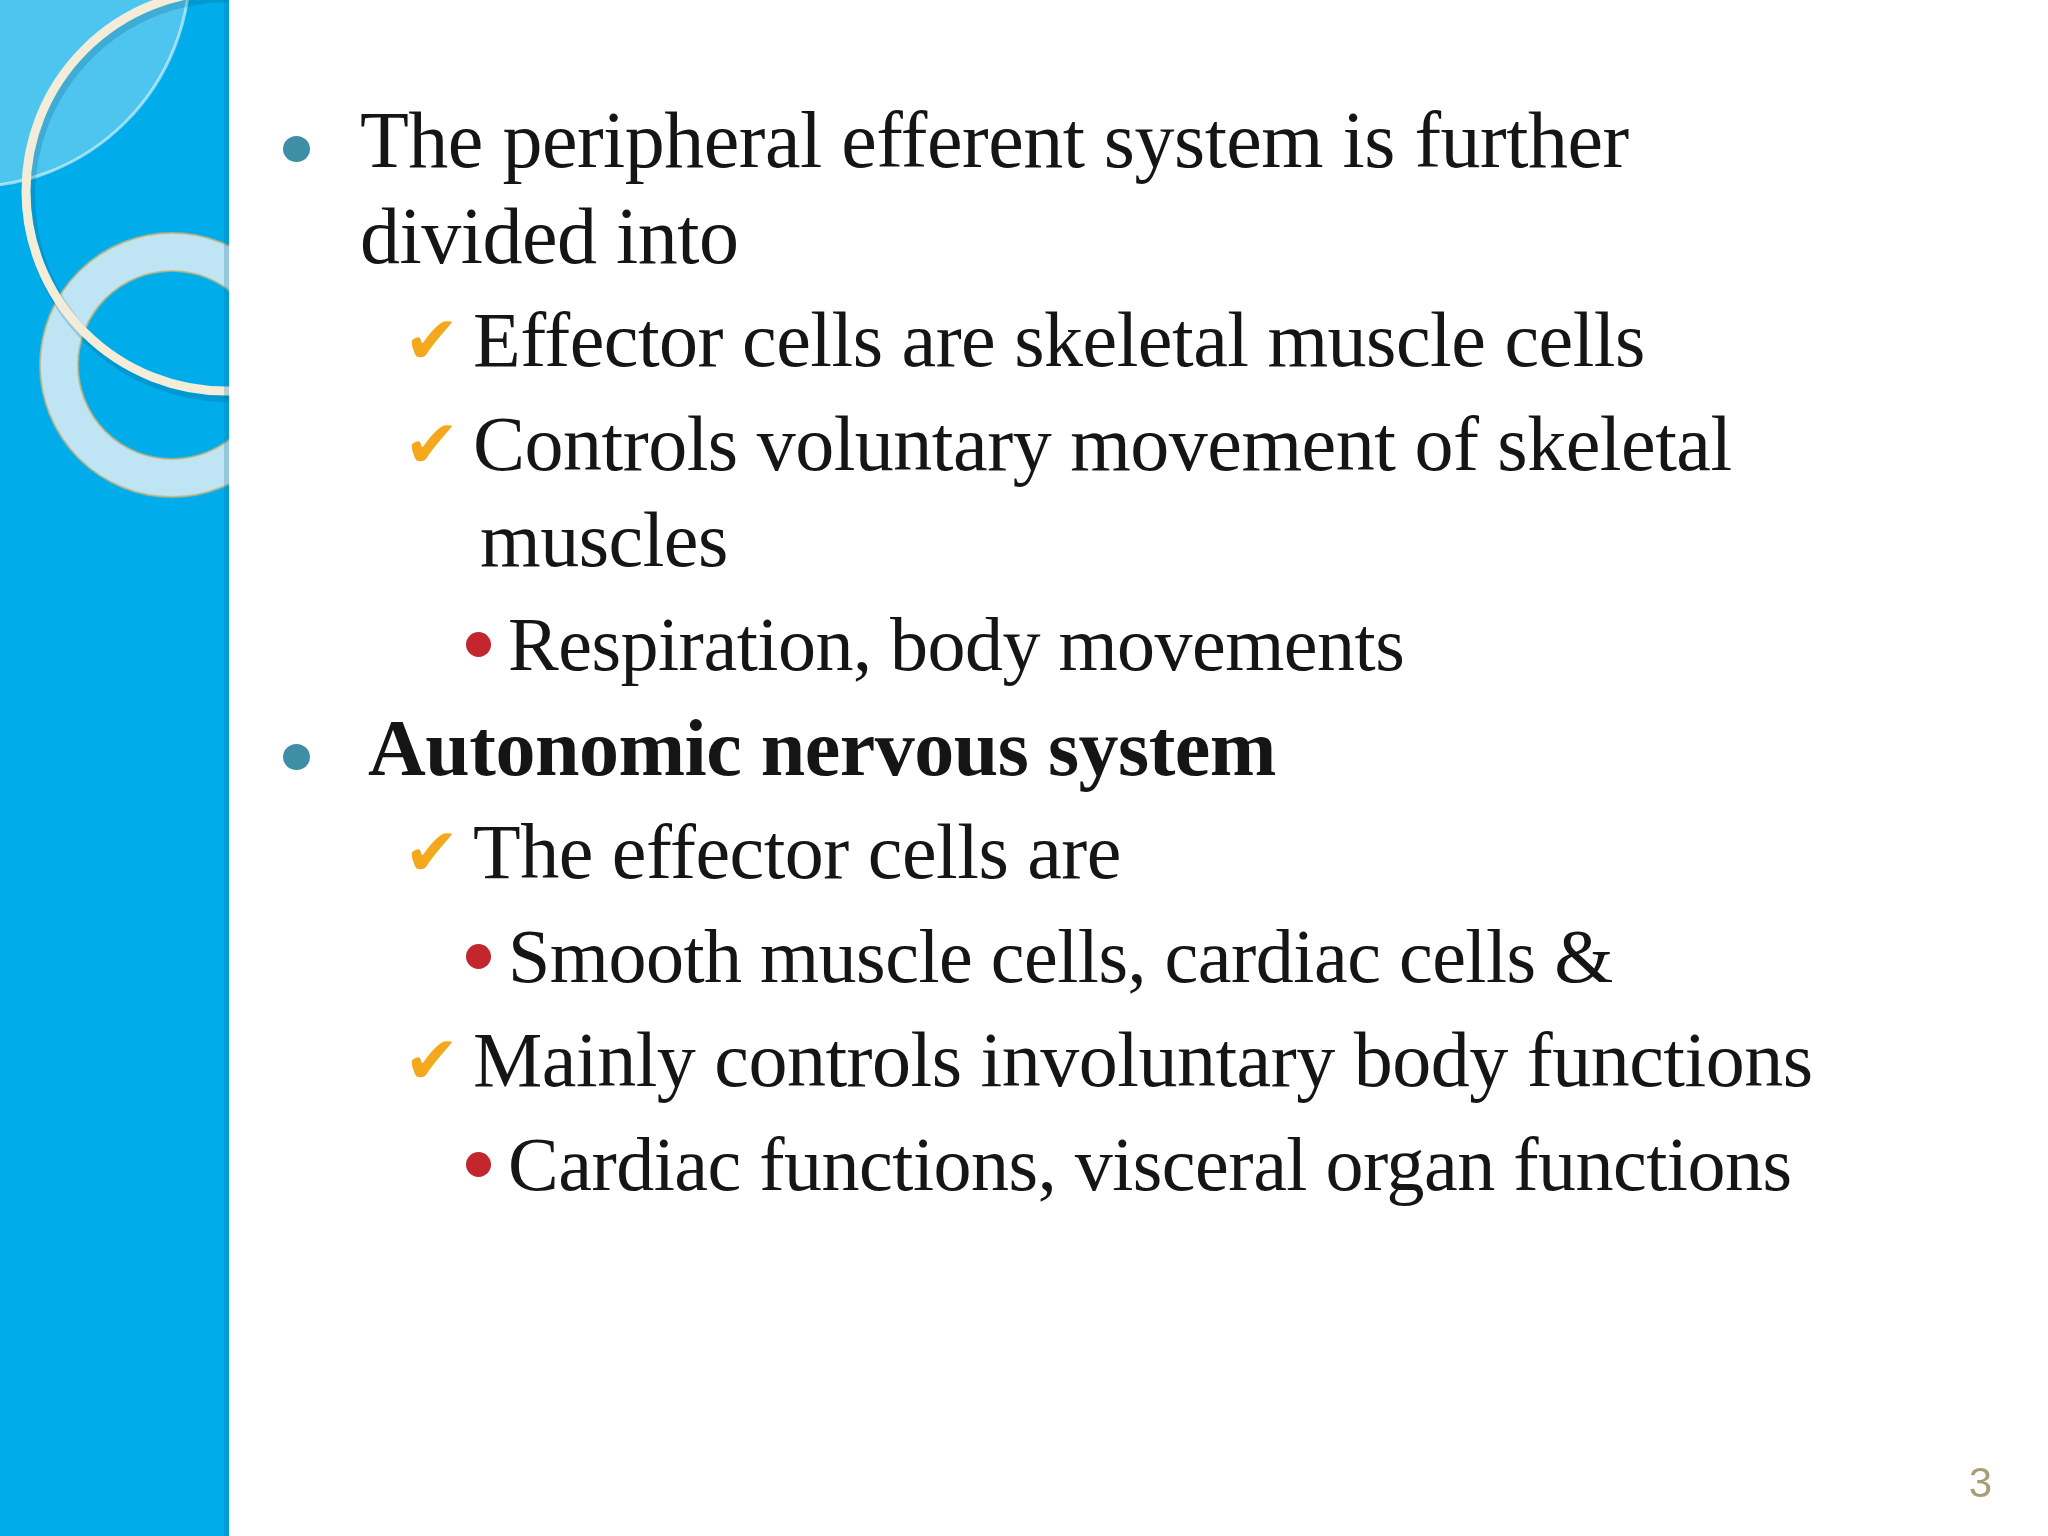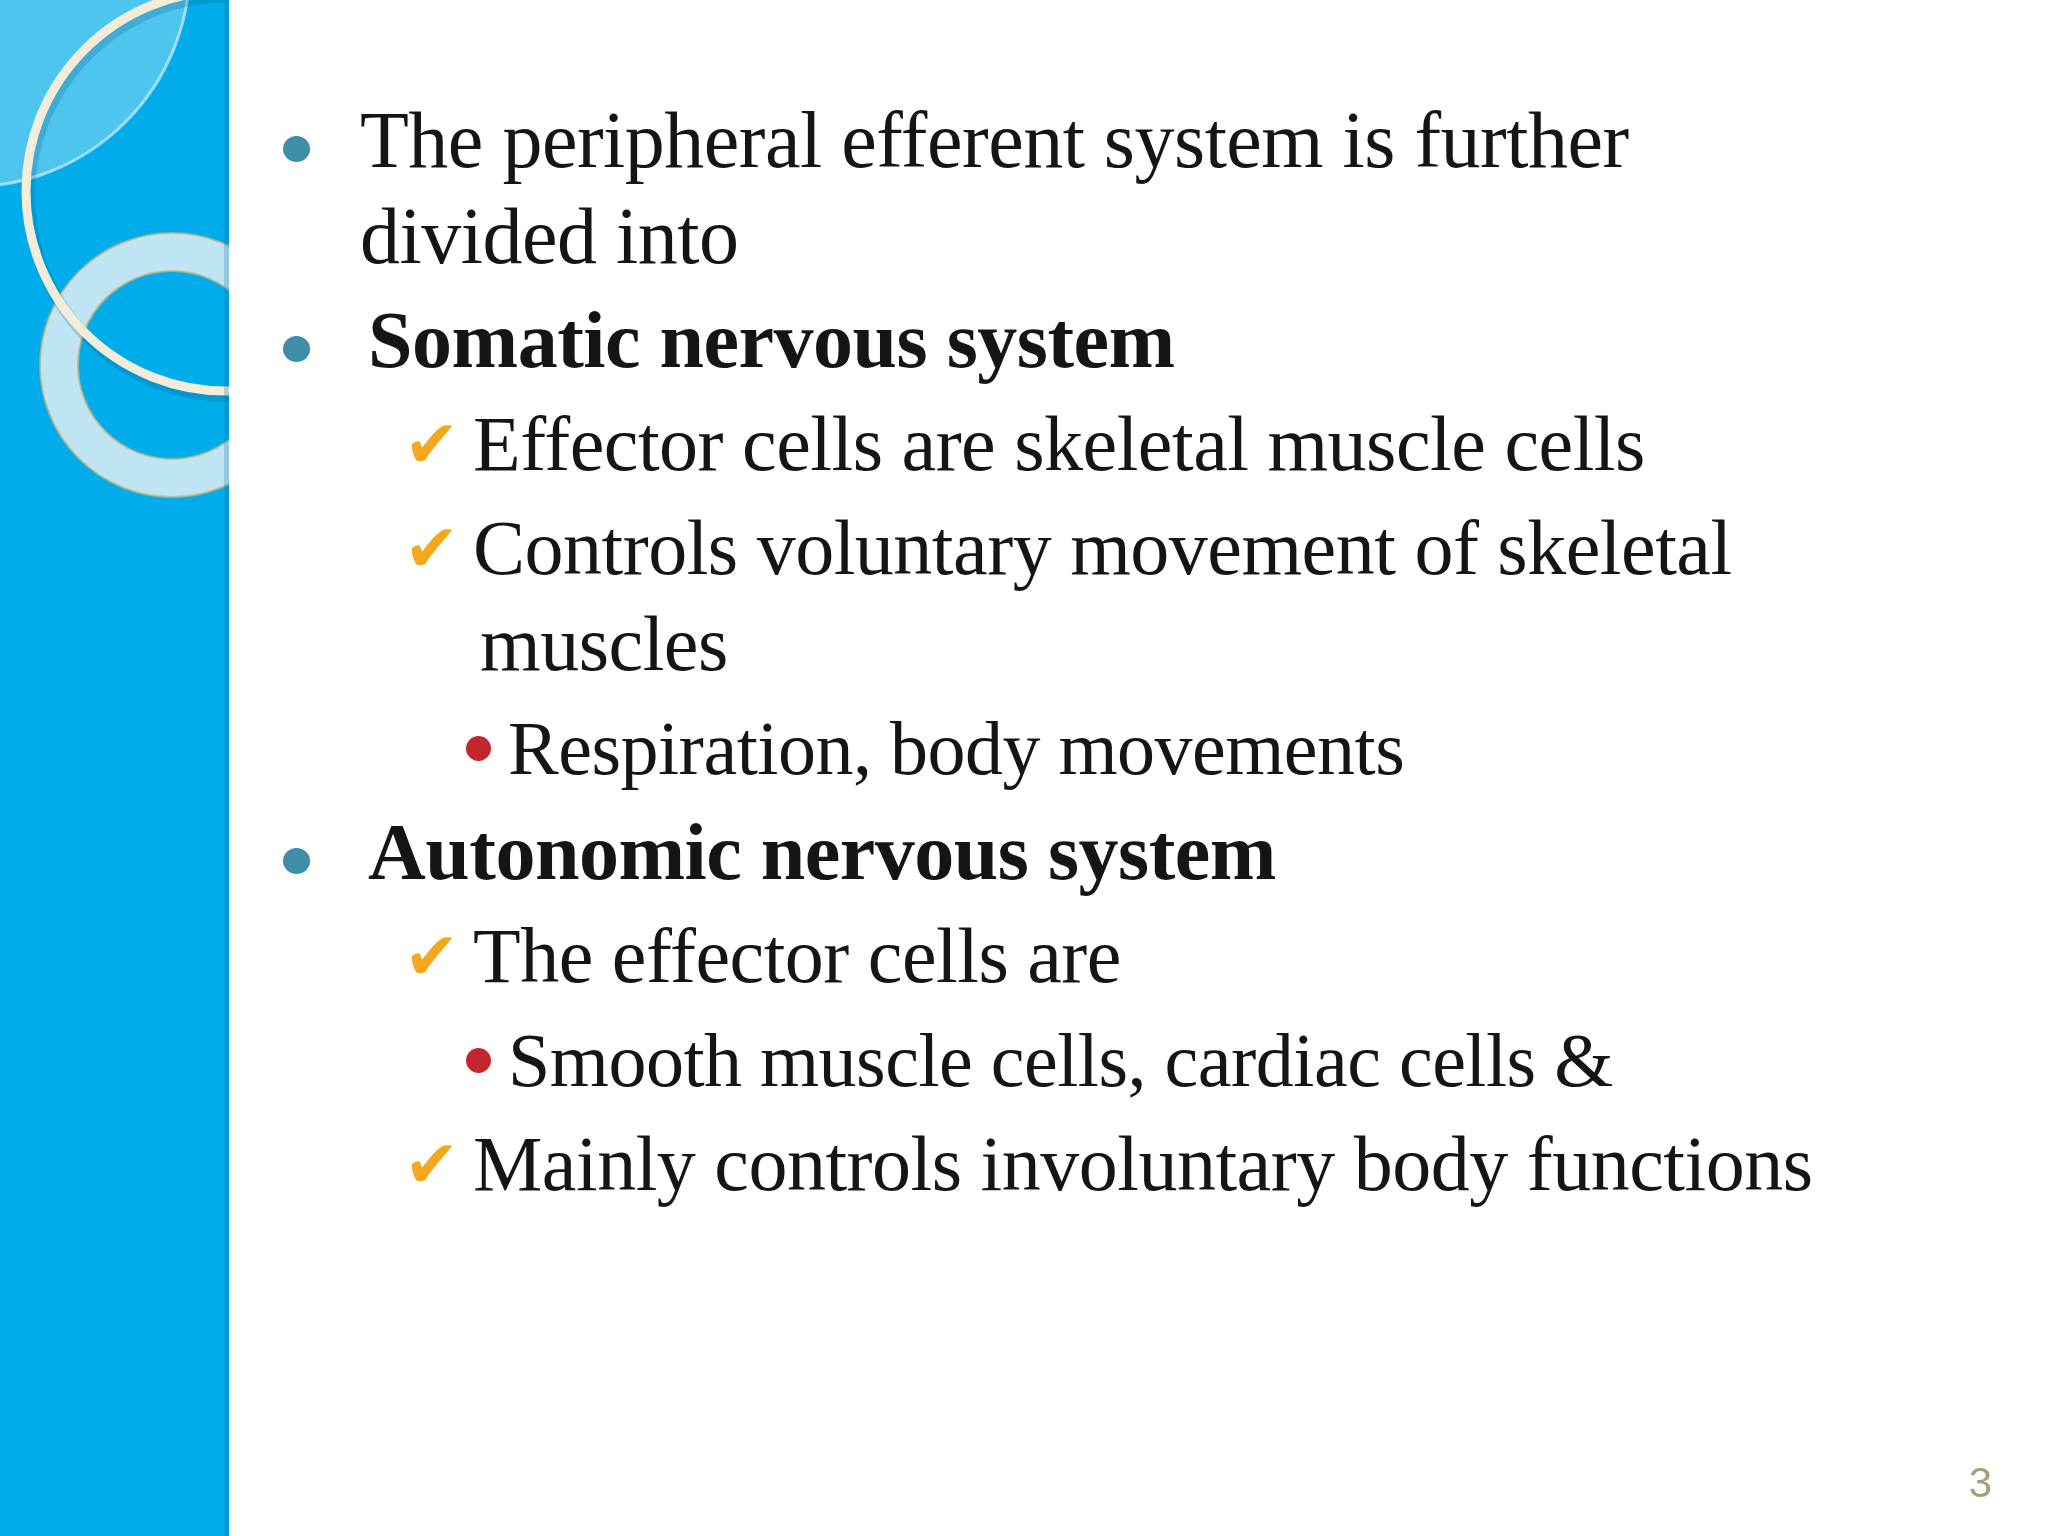--- a/index.html
+++ b/index.html
@@ -79,24 +79,20 @@
   </div>
 
   <div class="content">
 
     <div class="item l1">
       <span class="marker dot-teal"></span>
       <span class="line">The peripheral efferent system is further</span>
       <span class="line">divided into</span>
     </div>
 
-    <div class="item l1 bold">
-      <span class="marker dot-teal"></span>
-      <span class="line">Somatic nervous system</span>
-    </div>
 
     <div class="item l2">
       <span class="marker check">✔</span>
       <span class="line">Effector cells are skeletal muscle cells</span>
     </div>
 
     <div class="item l2">
       <span class="marker check">✔</span>
       <span class="line">Controls voluntary movement of skeletal</span>
       <span class="line wrap">muscles</span>
@@ -120,18 +116,22 @@
     <div class="item l3">
       <span class="marker dot-red"></span>
       <span class="line">Smooth muscle cells, cardiac cells &amp;</span>
     </div>
 
     <div class="item l2">
       <span class="marker check">✔</span>
       <span class="line">Mainly controls involuntary body functions</span>
     </div>
 
+    <div class="item l3">
+      <span class="marker dot-red"></span>
+      <span class="line">Cardiac functions, visceral organ functions</span>
+    </div>
 
   </div>
 
   <div class="page-number">3</div>
 
 </div>
 
 </body></html>

